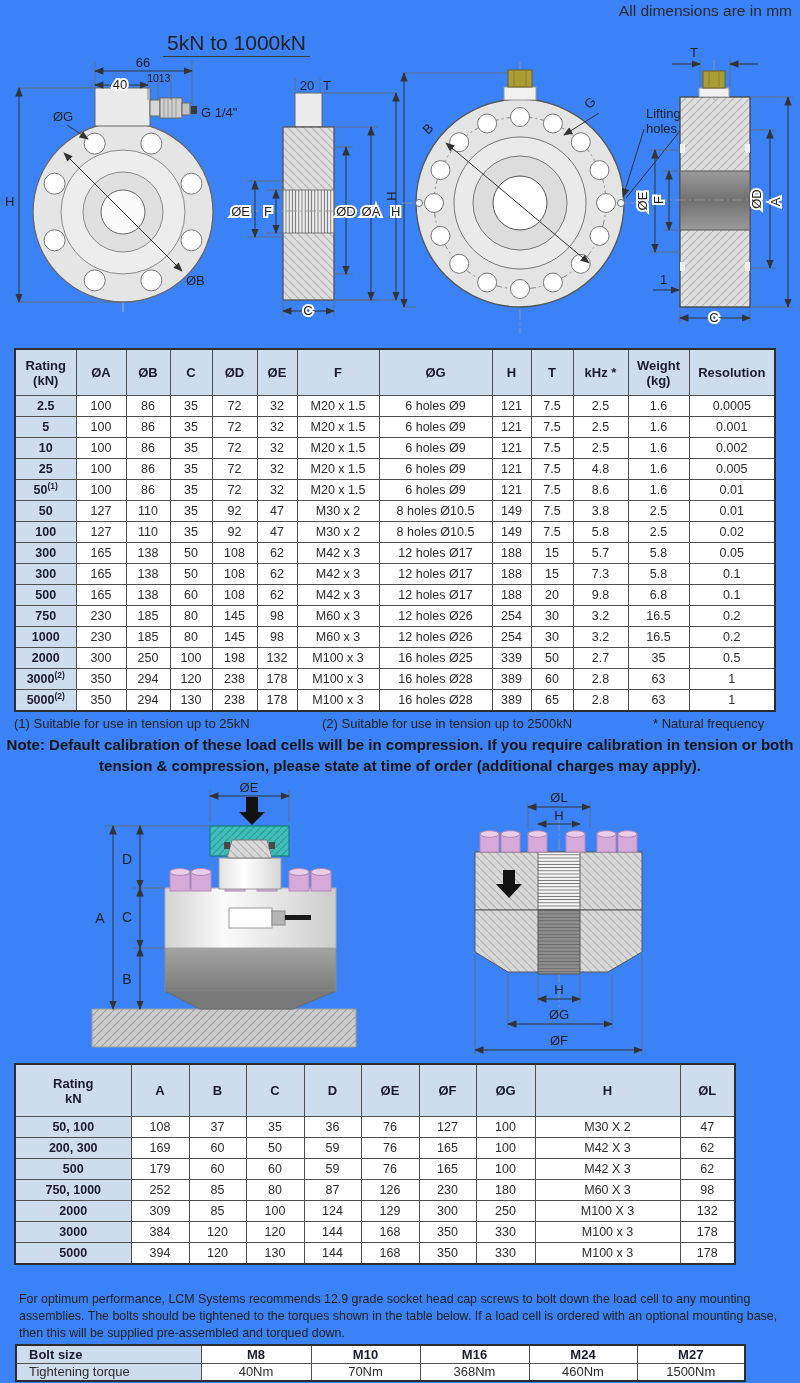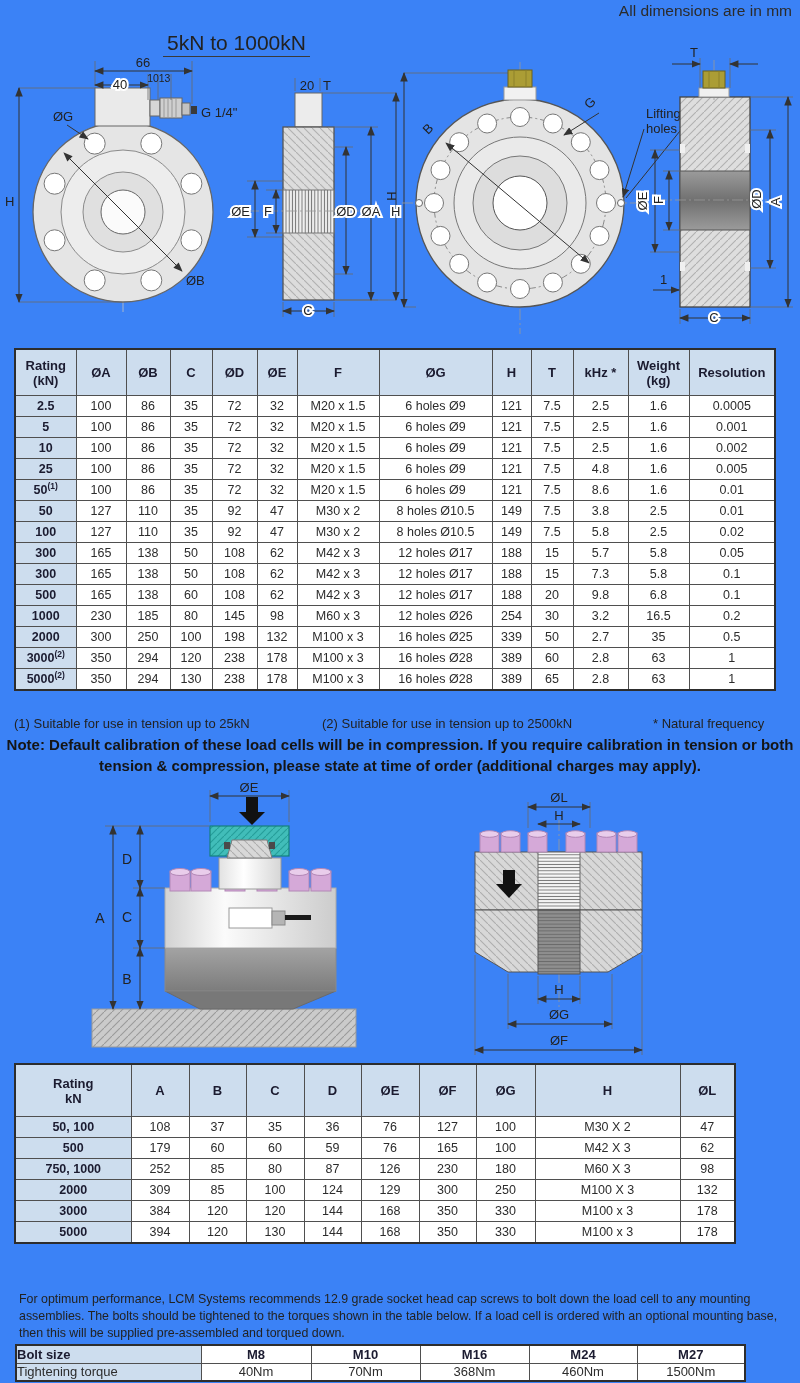--- a/index.html
+++ b/index.html
@@ -27,21 +27,21 @@
   tbody th{background:#cdddee;font-weight:bold;color:#1b1b30;}
   sup{font-size:8.5px;vertical-align:super;line-height:0;}
   #dim-table{top:348px;left:14px;width:760px;font-size:12.5px;color:#2c2c2c;}
   #dim-table thead th{height:45px;font-size:13px;}
   #dim-table tbody tr{height:21px;}
   #mount-table{top:1063px;left:14px;width:720px;font-size:12.5px;color:#2c2c2c;}
   #mount-table thead th{height:51px;font-size:13px;}
   #mount-table tbody tr{height:21px;}
   #bolt-table{top:1344px;left:15px;width:729px;font-size:13px;color:#2c2c2c;}
   #bolt-table tr{height:18px;}
-  #bolt-table th{text-align:left;padding-left:0;}
+  #bolt-table th{text-align:left;padding-left:12px;}
   #bolt-table td.b{font-weight:bold;color:#1b1b30;}
   #bolt-table th.reg{font-weight:normal;color:#2c2c2c;}
   .footnotes{position:absolute;top:716px;left:0;width:800px;font-size:13px;color:#222;}
   .footnotes span{position:absolute;white-space:nowrap;}
   #fn1{left:14px;} #fn2{left:322px;} #fn3{left:653px;}
   .note{position:absolute;top:735px;left:0;width:800px;text-align:center;
         font-size:15px;font-weight:bold;color:#151515;line-height:1.38;}
   .bolt-note{position:absolute;top:1287px;left:15px;width:778px;font-size:12.4px;
         color:#222;line-height:1.37;margin:4px;}
 </style>
@@ -432,20 +432,35 @@
           <td>62</td>
           <td>M42 x 3</td>
           <td>12 holes Ø17</td>
           <td>188</td>
           <td>20</td>
           <td>9.8</td>
           <td>6.8</td>
           <td>0.1</td>
         </tr>
         <tr>
+          <th>750</th>
+          <td>230</td>
+          <td>185</td>
+          <td>80</td>
+          <td>145</td>
+          <td>98</td>
+          <td>M60 x 3</td>
+          <td>12 holes Ø26</td>
+          <td>254</td>
+          <td>30</td>
+          <td>3.2</td>
+          <td>16.5</td>
+          <td>0.2</td>
+        </tr>
+        <tr>
           <th>1000</th>
           <td>230</td>
           <td>185</td>
           <td>80</td>
           <td>145</td>
           <td>98</td>
           <td>M60 x 3</td>
           <td>12 holes Ø26</td>
           <td>254</td>
           <td>30</td>
@@ -680,20 +695,32 @@
           <td>37</td>
           <td>35</td>
           <td>36</td>
           <td>76</td>
           <td>127</td>
           <td>100</td>
           <td>M30 X 2</td>
           <td>47</td>
         </tr>
         <tr>
+          <th>200, 300</th>
+          <td>169</td>
+          <td>60</td>
+          <td>50</td>
+          <td>59</td>
+          <td>76</td>
+          <td>165</td>
+          <td>100</td>
+          <td>M42 X 3</td>
+          <td>62</td>
+        </tr>
+        <tr>
           <th>500</th>
           <td>179</td>
           <td>60</td>
           <td>60</td>
           <td>59</td>
           <td>76</td>
           <td>165</td>
           <td>100</td>
           <td>M42 X 3</td>
           <td>62</td>

